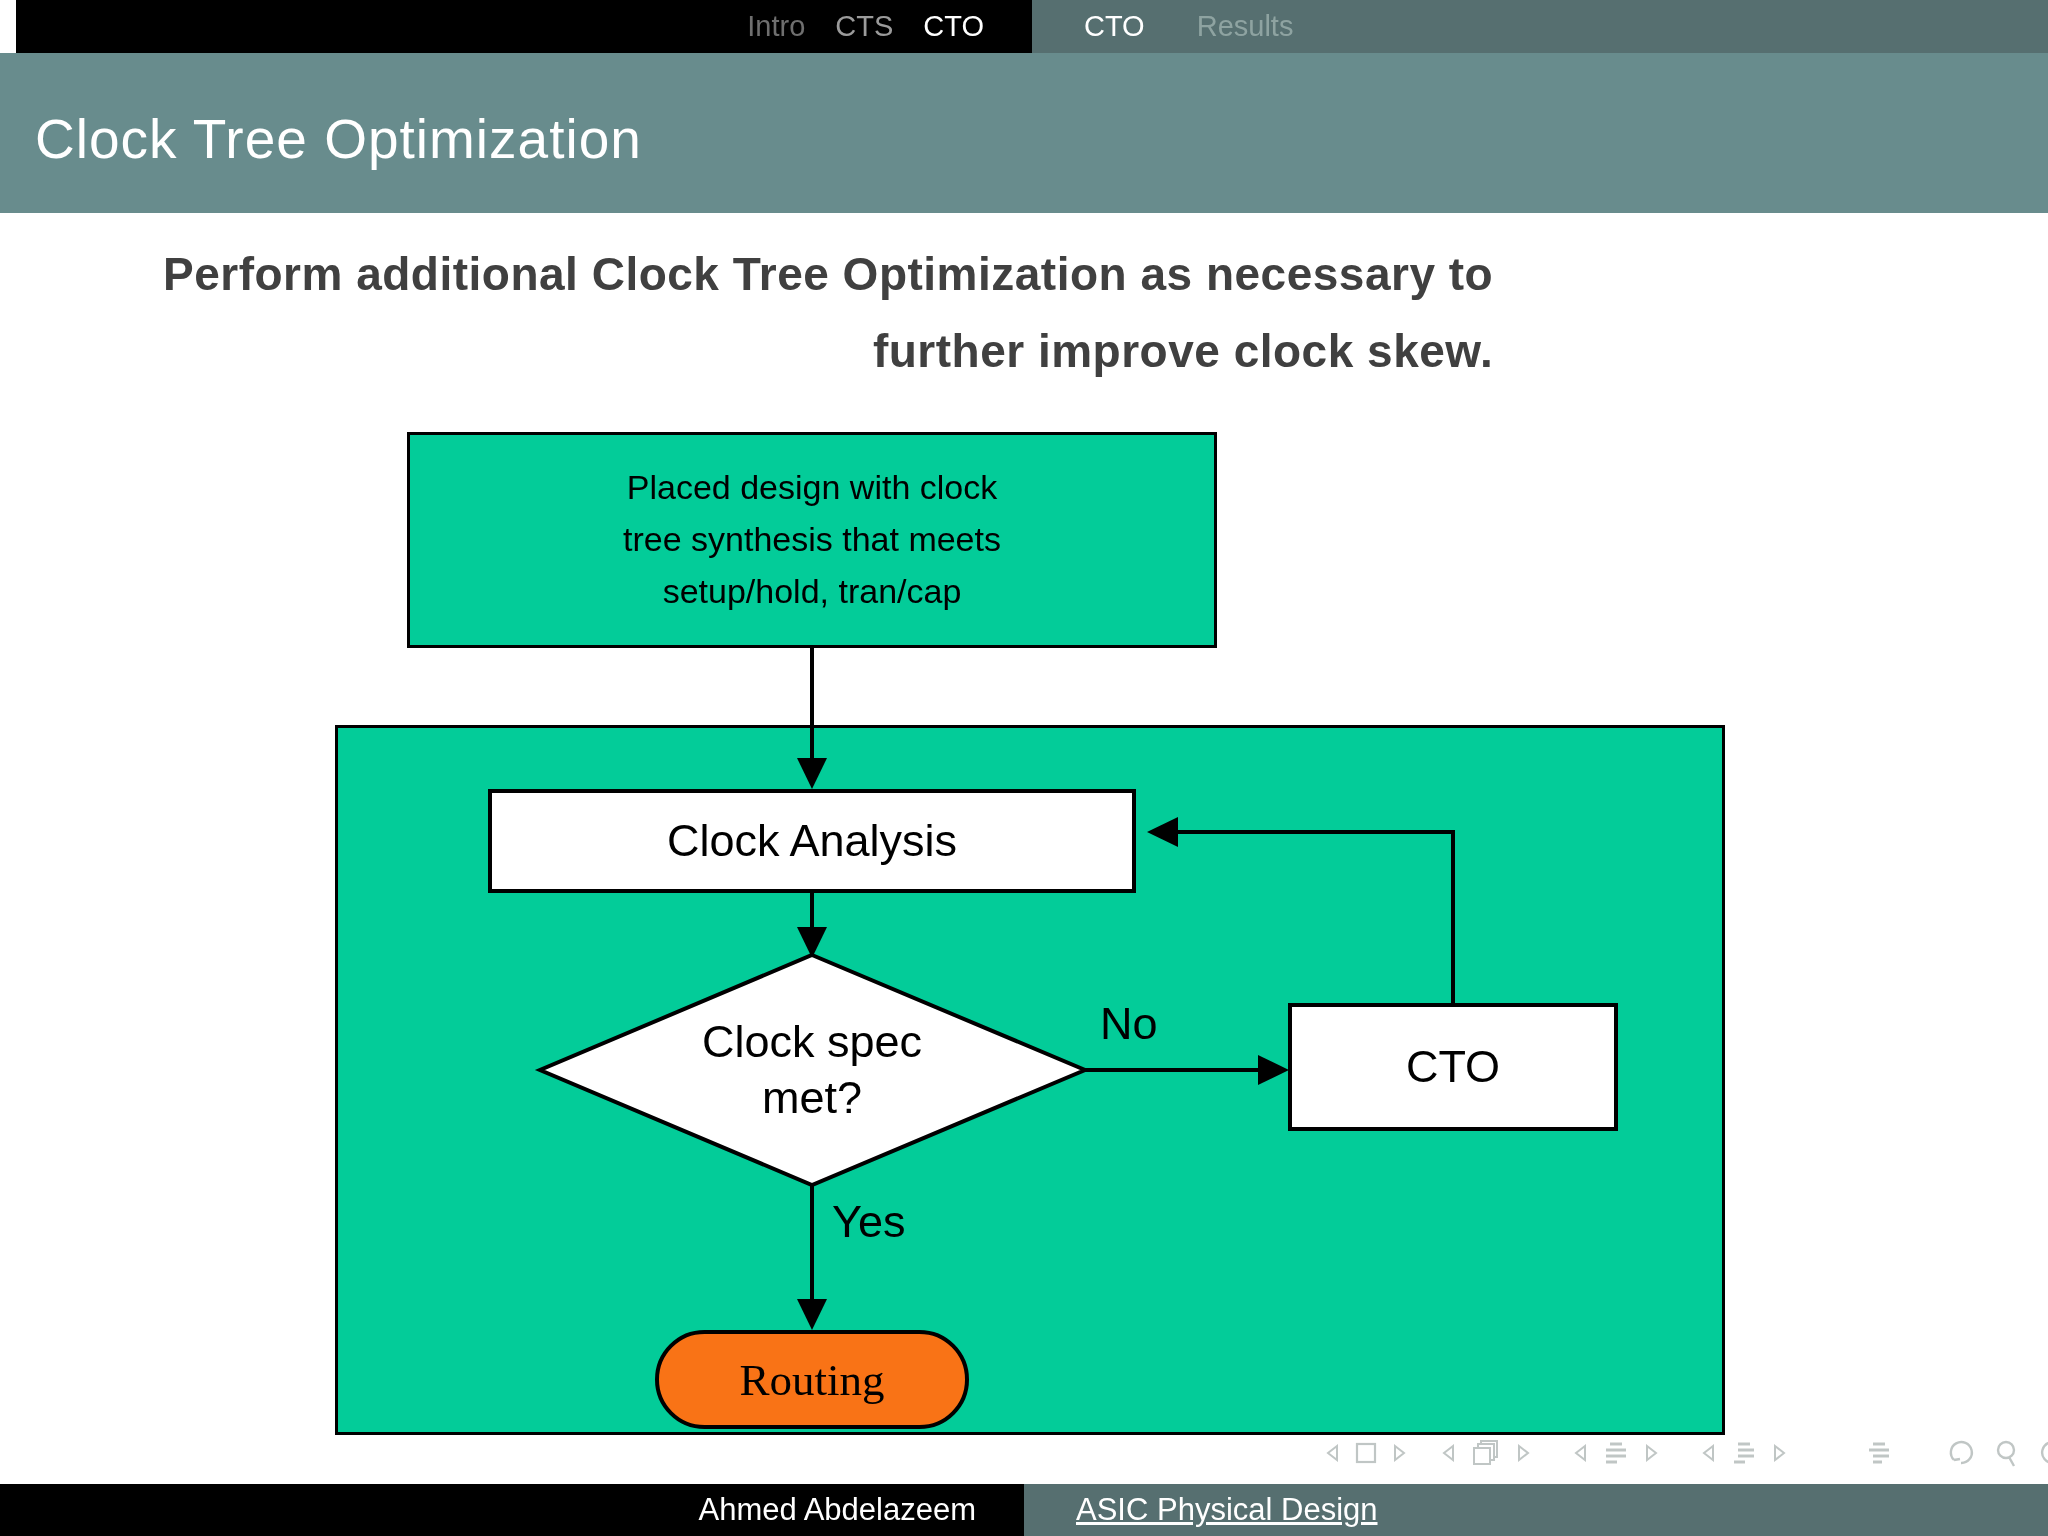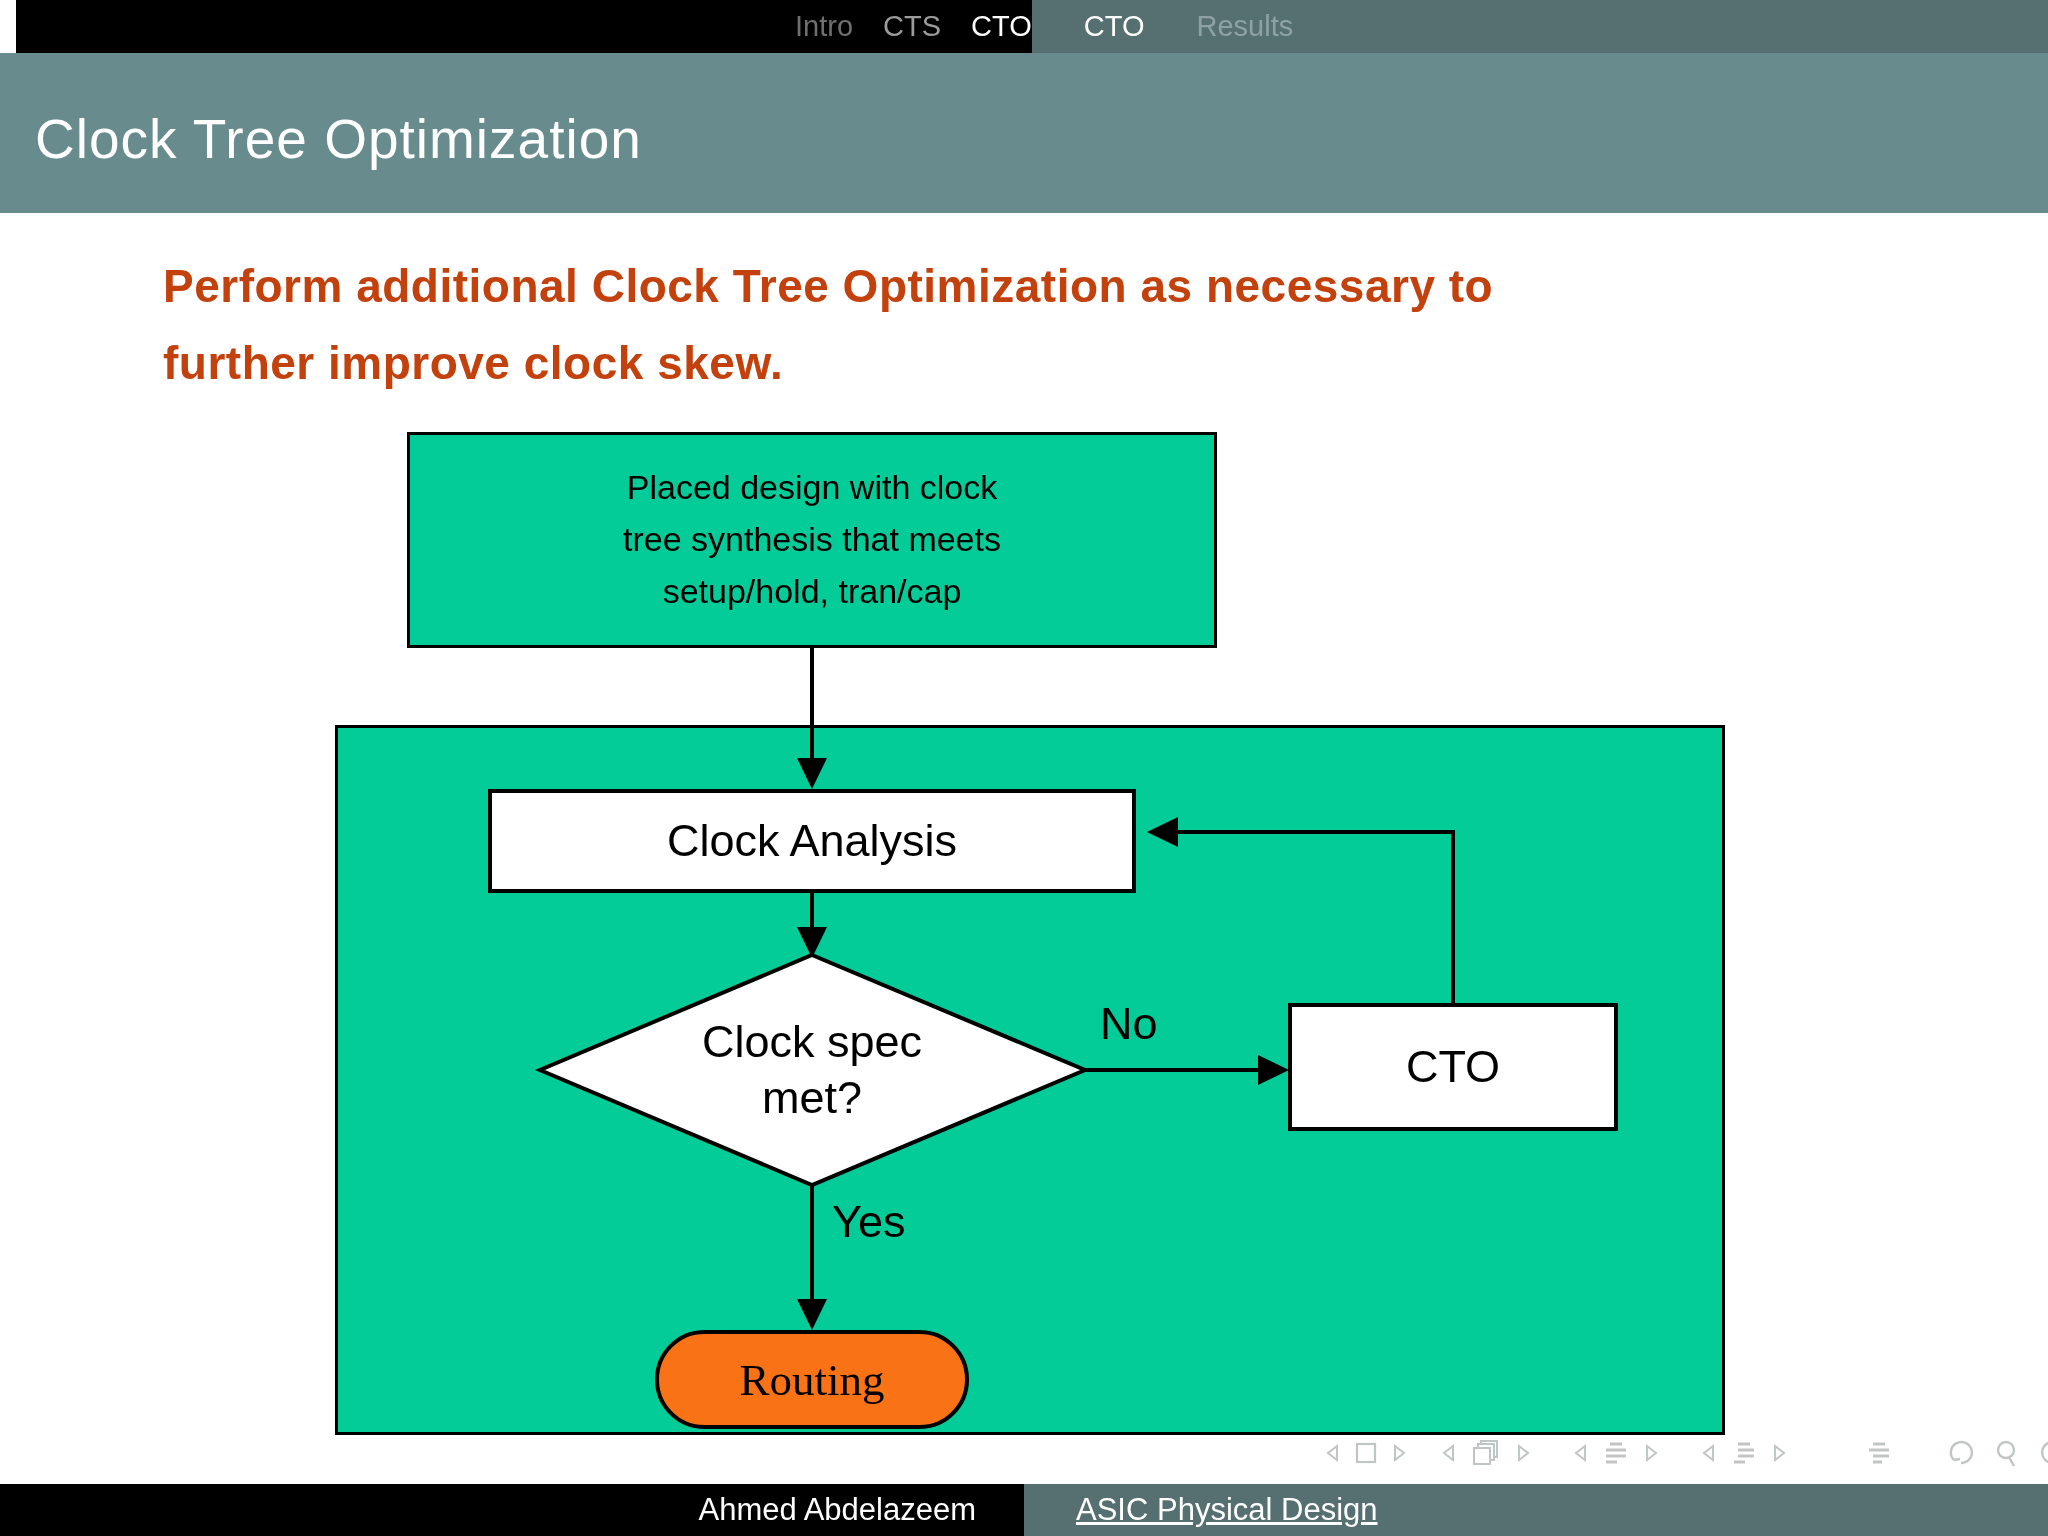--- a/index.html
+++ b/index.html
@@ -11,31 +11,31 @@
     --nav-right-muted:#8ea3a1;
     --nav-symbols-gray:#c0c6c5;
   }
   html,body{margin:0;padding:0;background:#222;}
   .slide{
     position:relative;width:2048px;height:1536px;background:#ffffff;overflow:hidden;
     font-family:"Liberation Sans","DejaVu Sans",sans-serif;
   }
   
   .topbar{position:absolute;left:0;top:0;width:2048px;height:53px;display:flex;}
-  .topbar-left{width:1024px;height:100%;background:#000;display:flex;align-items:center;justify-content:flex-end;gap:30px;box-sizing:border-box;font-size:29px;margin-left:16px;}
+  .topbar-left{width:1024px;height:100%;background:#000;display:flex;align-items:center;justify-content:flex-end;gap:30px;padding-right:48px;box-sizing:border-box;font-size:29px;margin-left:16px;}
   .topbar-right{width:1024px;height:100%;background:var(--bar-teal);display:flex;align-items:center;gap:36px;padding-left:52px;box-sizing:border-box;font-size:29px;}
   .nav-dim1{color:var(--nav-dim1);}
   .nav-dim2{color:var(--nav-dim2);}
   .nav-active{color:#ffffff;}
   .nav-right-muted{color:var(--nav-right-muted);margin-left:16px;}
   
   .titlebar{position:absolute;left:0;top:53px;width:2048px;height:160px;background:var(--titlebar-teal);display:flex;align-items:center;padding-left:35px;box-sizing:border-box;}
   .titlebar .title{color:#fff;font-size:55px;font-weight:400;letter-spacing:1px;transform:translateY(6px);}
   
-  .lead{position:absolute;left:163px;top:248px;font-size:46px;font-weight:bold;color:#c2410c;line-height:1.68;white-space:pre-line;letter-spacing:.5px;}
+  .lead{position:absolute;left:163px;top:236px;font-size:46px;font-weight:bold;color:#404040;line-height:1.68;white-space:pre-line;letter-spacing:.5px;text-align:right;}
   
   .fc-box{position:absolute;box-sizing:border-box;display:flex;align-items:center;justify-content:center;text-align:center;color:#000;}
   .start-box{left:407px;top:432px;width:810px;height:216px;background:var(--accent-green);border:3px solid #000;font-size:34px;line-height:1.52;white-space:pre-line;}
   .container-box{left:335px;top:725px;width:1390px;height:710px;background:var(--accent-green);border:3px solid #000;}
   .clock-analysis{left:488px;top:789px;width:648px;height:104px;background:#fff;border:4px solid #000;font-size:45px;}
   .cto-box{left:1288px;top:1003px;width:330px;height:128px;background:#fff;border:4px solid #000;font-size:45px;}
   .routing-pill{left:655px;top:1330px;width:314px;height:99px;background:#f97316;border:4px solid #000;border-radius:60px;font-size:45px;font-family:Liberation Serif, serif;}
   .decision-text{left:637px;top:1000px;width:350px;height:140px;font-size:45px;line-height:1.25;white-space:pre-line;}
   .edge-label{position:absolute;font-size:45px;color:#000;}
   .no-label{left:1100px;top:998px;}

